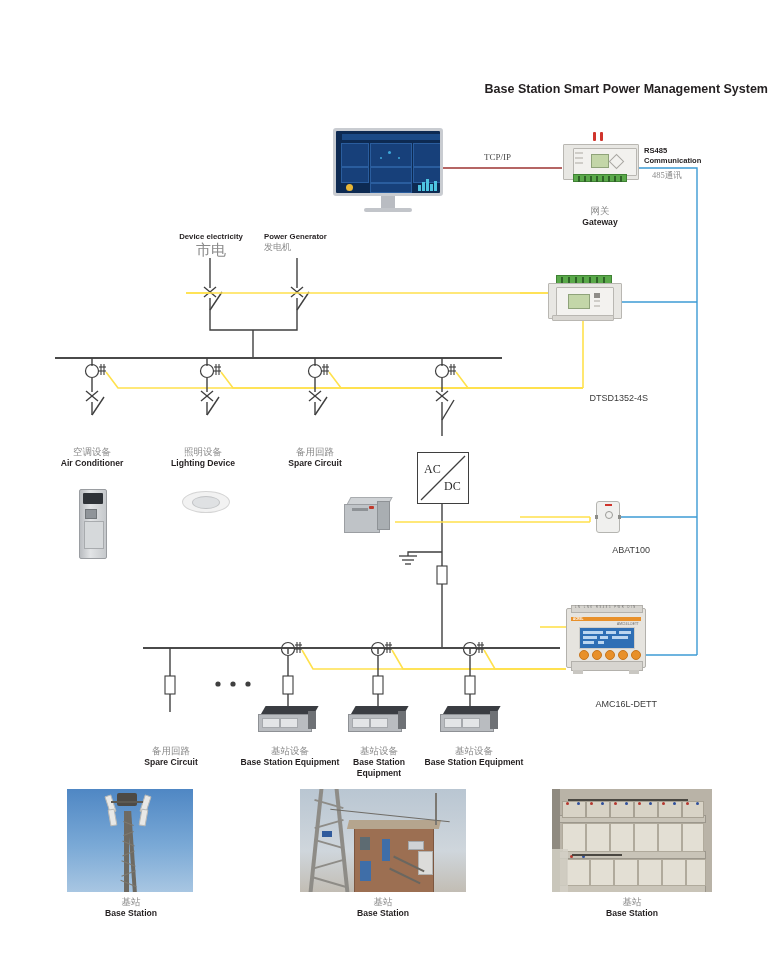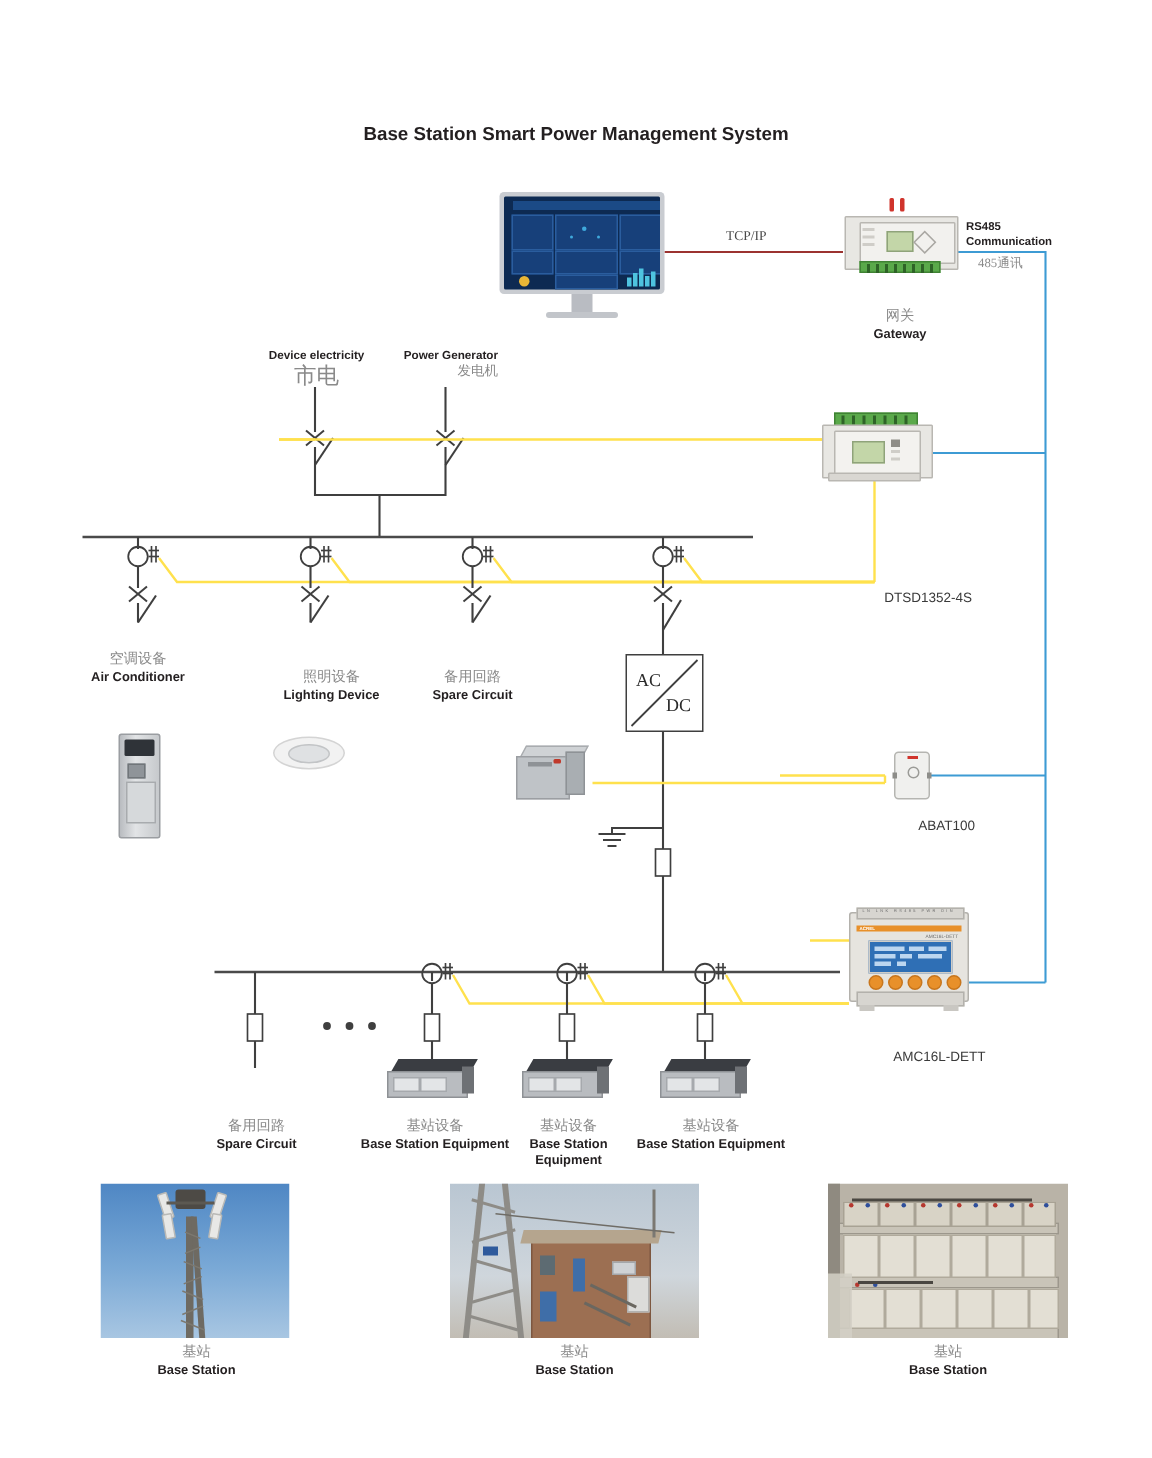--- a/index.html
+++ b/index.html
@@ -5,21 +5,21 @@
 <style>
   html,body{margin:0;padding:0;background:#fff;}
   body{width:768px;height:972px;position:relative;overflow:hidden;
        font-family:"Liberation Sans",sans-serif;color:#231f20;}
   .root{position:absolute;left:0;top:0;width:768px;height:972px;}
   .abs{position:absolute;}
 
   
   .title-cn{position:absolute;left:0;top:46px;width:768px;text-align:center;
             font-family:"Liberation Serif",serif;font-size:27px;letter-spacing:2px;color:#3a3a3a;}
-  .title-en{position:absolute;left:0;top:82px;width:768px;text-align:center;
+  .title-en{position:absolute;left:0;top:82px;width:768px;text-align:right;
             font-size:12.5px;font-weight:bold;color:#231f20;}
 
   
   .cap{position:absolute;text-align:center;line-height:1.28;}
   .cap .cn{display:block;font-family:"Liberation Serif",serif;font-size:9.5px;color:#8a8a8a;}
   .cap .en{display:block;font-size:8.6px;font-weight:bold;color:#231f20;}
   .lbl-sm{position:absolute;font-size:7.6px;color:#231f20;font-weight:bold;line-height:1.25;}
   .lbl-cn{position:absolute;font-family:Liberation Serif, serif;font-size:8.5px;color:#8a8a8a;}
   .devname{position:absolute;font-family:"Liberation Sans",sans-serif;font-size:9px;color:#3a3a3a;
            text-align:right;}
@@ -105,21 +105,21 @@
   .lattice{position:absolute;background:#8e8c87;}
 
   .bat-room{position:absolute;left:0;top:0;width:100%;height:100%;background:#b9b3a7;}
   .shelf{position:absolute;background:#c9c4b8;border:0.6px solid #9c978c;}
   .cell{position:absolute;background:#e3dfd4;border:0.5px solid #b0aa9c;}
   .cell-top{position:absolute;background:#d8d3c6;border:0.4px solid #a8a294;}
   .term-r{position:absolute;width:3px;height:3px;background:#b5382f;border-radius:50%;}
   .term-b{position:absolute;width:3px;height:3px;background:#2f4f9b;border-radius:50%;}
   .bat-cable{position:absolute;background:#4a4741;}
 
-  .acdc{position:absolute;width:50px;height:50px;border:1.2px solid #3f3f3f;background:#fff;}
+  .acdc{position:absolute;width:50px;height:50px;border:1.2px solid #3f3f3f;background:#fff;margin-top:16px;}
   .acdc span{position:absolute;font-family:"Liberation Serif",serif;font-size:12px;color:#2b2b2b;}
 </style>
 </head>
 <body>
 
 <div class="root">
 
   <div class="title-en">Base Station Smart Power Management System</div>
 
   <svg class="overlay" viewBox="0 0 768 972">
@@ -326,21 +326,21 @@
   </div>
 
   <div class="lbl-sm" style="left:644px;top:146px;">RS485</div>
   <div class="lbl-sm" style="left:644px;top:156px;">Communication</div>
   <div class="lbl-cn" style="left:652px;top:170px;">485通讯</div>
 
   <div class="abs" style="left:178px;top:232px;width:66px;text-align:center;">
     <div style="font-size:7.8px;font-weight:bold;color:#231f20;">Device electricity</div>
     <div style="font-family:'Liberation Serif',serif;font-size:15px;color:#8a8a8a;">市电</div>
   </div>
-  <div class="abs" style="left:264px;top:232px;width:68px;text-align:right;">
+  <div class="abs" style="left:264px;top:232px;width:68px;text-align:left;">
     <div style="font-size:7.8px;font-weight:bold;color:#231f20;">Power Generator</div>
     <div style="font-family:'Liberation Serif',serif;font-size:9px;color:#8a8a8a;">发电机</div>
   </div>
 
   <div class="din" style="left:548px;top:275px;width:72px;height:46px;">
     <div class="din-green" style="left:8px;top:0;width:54px;height:8px;">
       <span class="pin" style="left:4px;"></span>
         <span class="pin" style="left:11px;"></span>
       <span class="pin" style="left:18px;"></span>
         <span class="pin" style="left:25px;"></span>
@@ -356,30 +356,30 @@
     <div class="din-dark" style="left:46px;top:30px;width:6px;height:2px;"></div>
     <div class="din-body" style="left:4px;top:40px;width:60px;height:4px;background:#d9d7d2;"></div>
   </div>
   <div class="devname" style="left:538px;top:393px;width:110px;">DTSD1352-4S</div>
 
   <div class="ac-cab" style="left:79px;top:489px;">
     <div class="ac-grille"></div>
     <div class="ac-panel"></div>
     <div class="ac-door"></div>
   </div>
-  <div class="cap" style="left:48px;top:434px;width:88px;">
+  <div class="cap" style="left:48px;top:446px;width:88px;">
     <span class="cn">空调设备</span>
     <span class="en">Air Conditioner</span>
   </div>
 
   <div class="lamp" style="left:182px;top:491px;">
     <div class="lamp-ring"></div>
     <div class="lamp-inner"></div>
   </div>
-  <div class="cap" style="left:177px;top:446px;width:88px;">
+  <div class="cap" style="left:159px;top:446px;width:88px;">
     <span class="cn">照明设备</span>
     <span class="en">Lighting Device</span>
   </div>
 
   <div class="cap" style="left:271px;top:446px;width:88px;">
     <span class="cn">备用回路</span>
     <span class="en">Spare Circuit</span>
   </div>
 
   <div class="acdc" style="left:417px;top:436px;">

